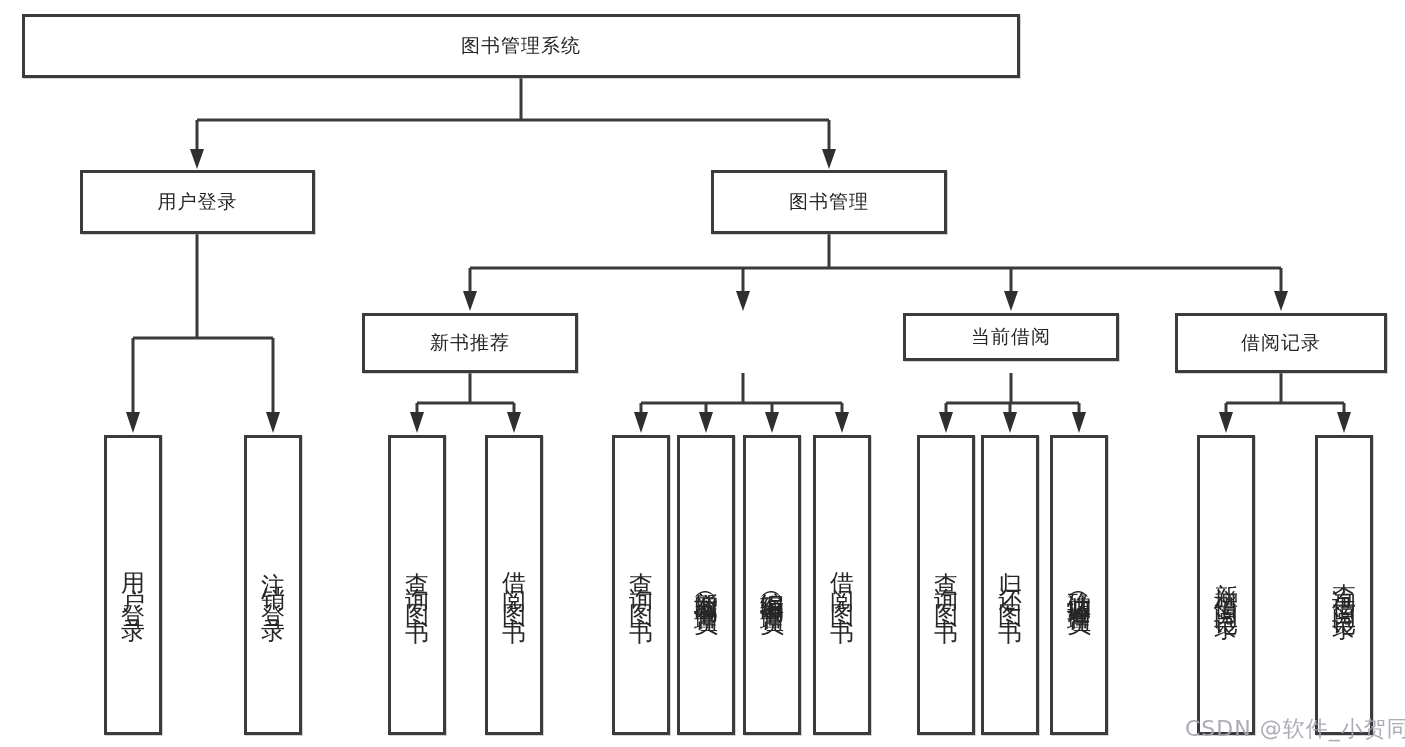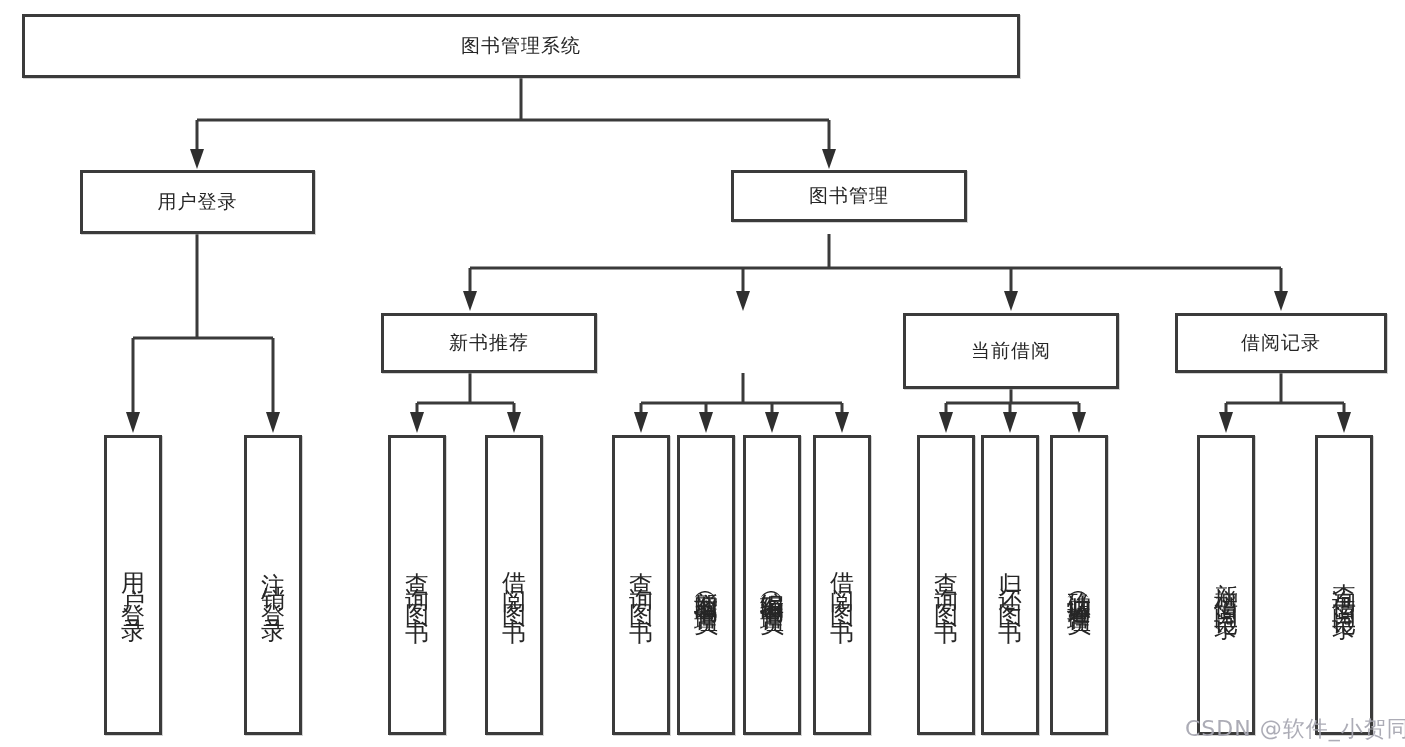--- a/index.html
+++ b/index.html
@@ -17,24 +17,24 @@
     border:3px solid #3b3b3b;
     background:#ffffff;
     display:flex;align-items:center;justify-content:center;
     color:#262626;
     font-size:19px;
     letter-spacing:1px;
     box-shadow:1px 1px 0 rgba(160,160,160,.45);
   }
   .root{left:22px;top:14px;width:998px;height:64px;font-size:19px;}
   .lvl1-a{left:80px;top:170px;width:235px;height:64px;}
-  .lvl1-b{left:711px;top:170px;width:236px;height:52px;margin-left:20px;}
-  .lvl2-a{left:362px;top:313px;width:216px;height:60px;margin-left:19px;}
+  .lvl1-b{left:711px;top:170px;width:236px;height:64px;}
+  .lvl2-a{left:362px;top:313px;width:216px;height:60px;}
   .lvl2-b{left:633px;top:313px;width:220px;height:60px;}
-  .lvl2-c{left:903px;top:313px;width:216px;height:76px;}
+  .lvl2-c{left:903px;top:313px;width:216px;height:48px;}
   .lvl2-d{left:1175px;top:313px;width:212px;height:60px;}
   .vnode{
     position:absolute;
     top:435px;height:300px;width:58px;
     box-sizing:border-box;
     border:3px solid #3b3b3b;
     background:#ffffff;
     display:flex;align-items:center;justify-content:center;
     color:#262626;
     box-shadow:1px 1px 0 rgba(160,160,160,.45);

